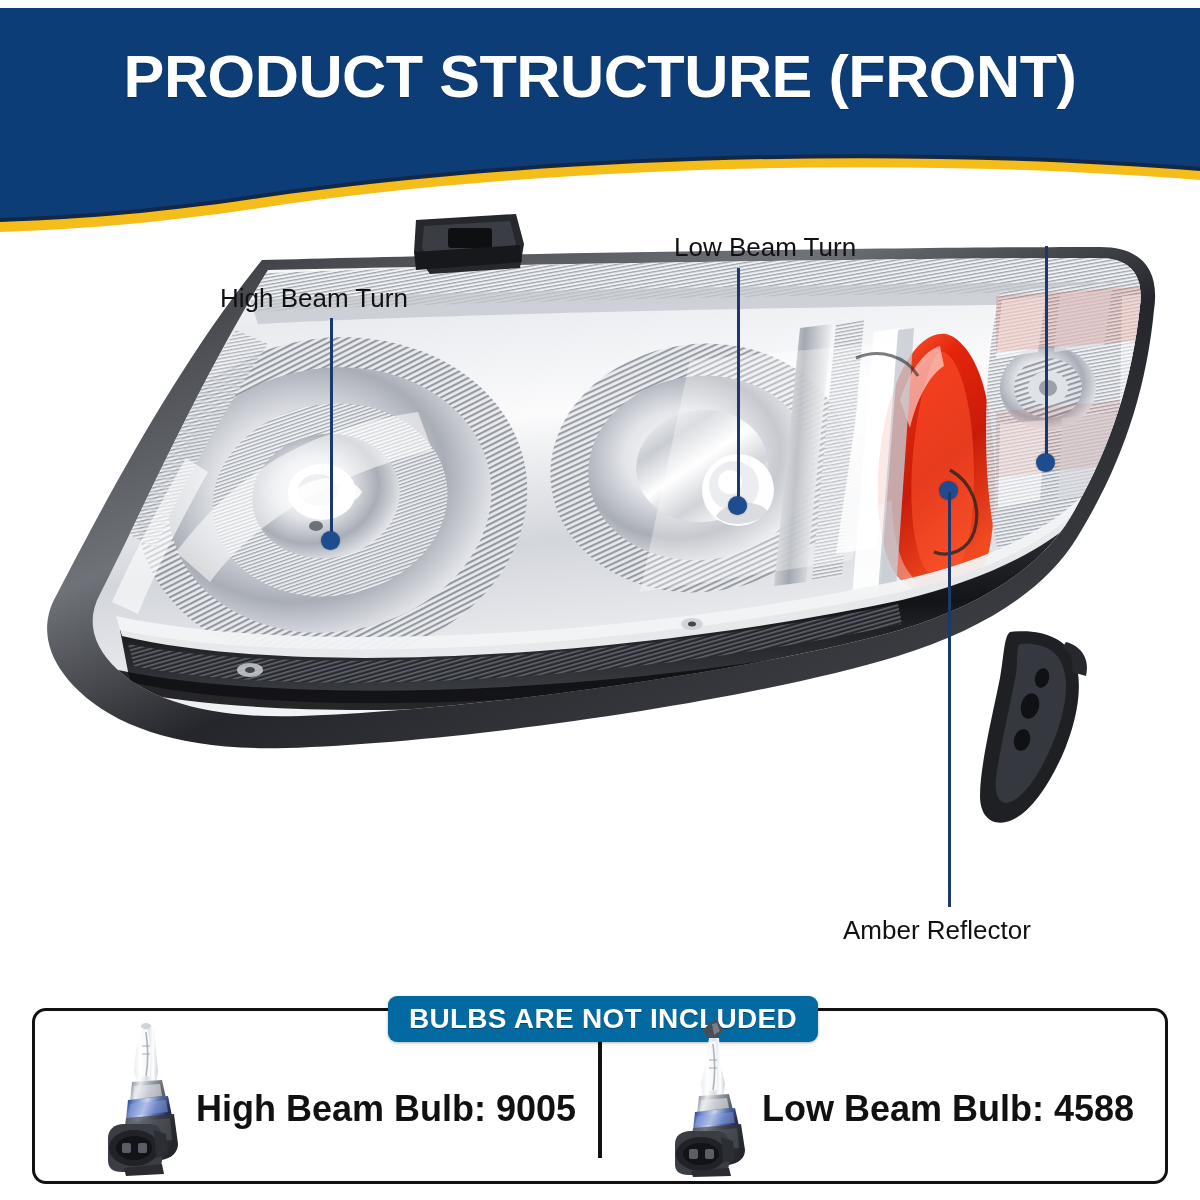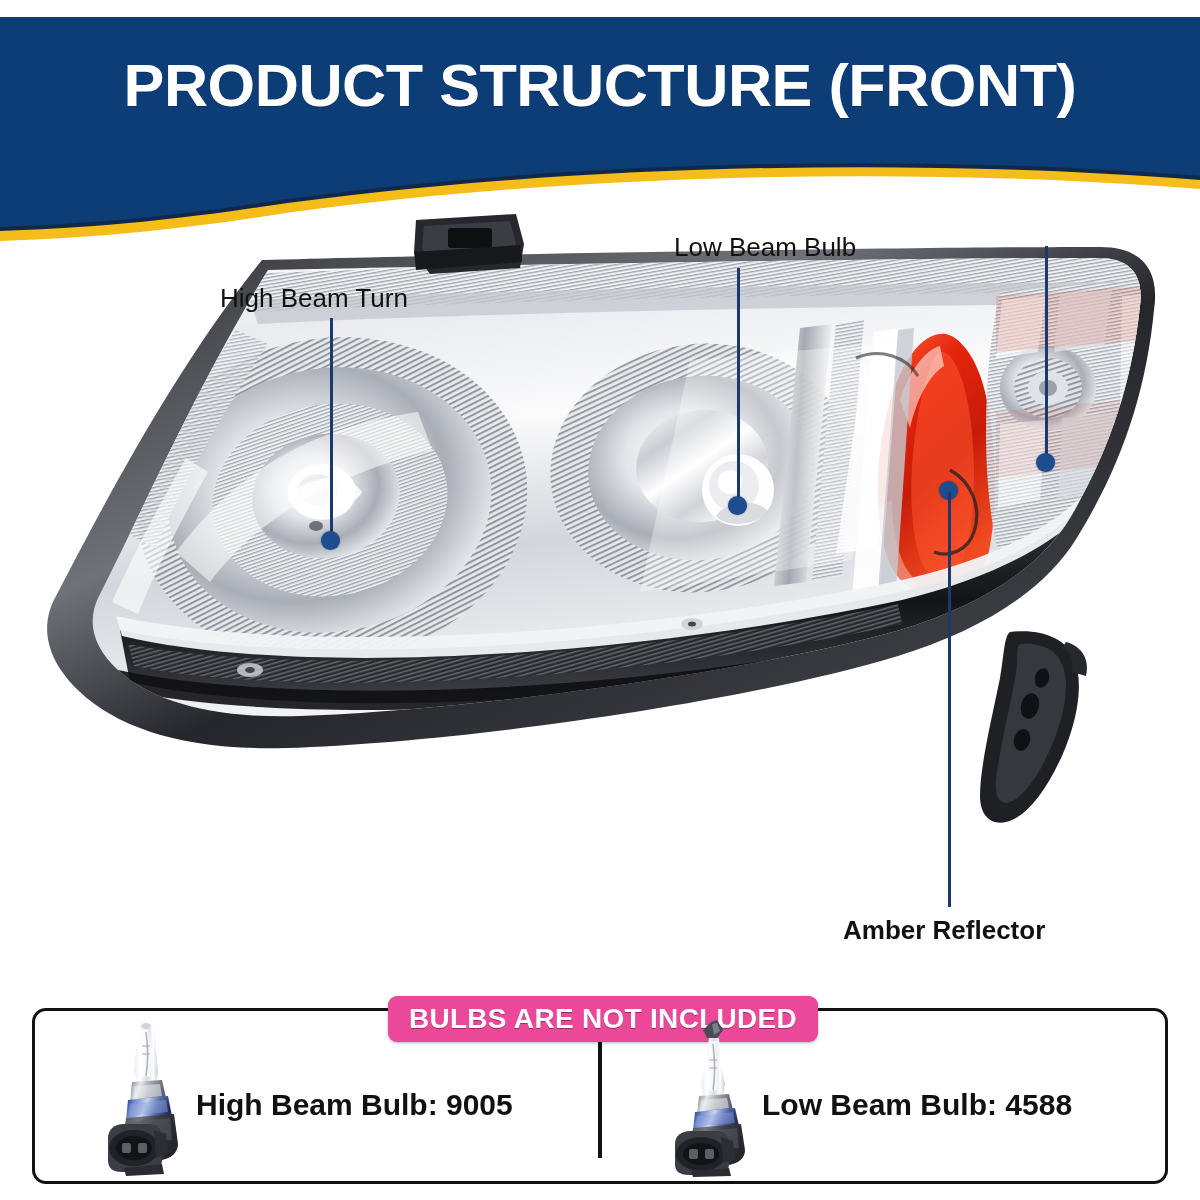--- a/index.html
+++ b/index.html
@@ -11,21 +11,21 @@
     width: 1200px;
     height: 1200px;
     position: relative;
     overflow: hidden;
     font-family: "Liberation Sans", sans-serif;
   }
 
   
   #header-banner {
     position: absolute;
-    left: 0; top: 17px;
+    left: 0; top: 8px;
     width: 1200px;
     height: 230px;
     pointer-events: none;
   }
   #header-title {
     position: absolute;
     left: 0;
     top: 34px;
     width: 1200px;
     text-align: center;
@@ -88,42 +88,42 @@
     width: 4px;
     height: 118px;
     background: #111111;
   }
   #bulbs-badge {
     position: absolute;
     left: 388px;
     top: 996px;
     width: 430px;
     height: 46px;
-    background: #ec4899;
+    background: #0369a1;
     border-radius: 9px;
     box-shadow: 0 1px 3px rgba(0,0,0,0.3);
     display: flex;
     align-items: center;
     justify-content: center;
   }
   #bulbs-badge-text {
     color: #ffffff;
     font-family: "Liberation Sans Narrow", "Liberation Sans", sans-serif;
     font-weight: bold;
     font-size: 28px;
     letter-spacing: 0.3px;
     white-space: nowrap;
     text-shadow: 0 1px 0 rgba(0,0,0,0.35);
   }
   .bulb-caption {
     position: absolute;
     color: #111111;
     font-family: "Liberation Sans Narrow", "Liberation Sans", sans-serif;
     font-weight: bold;
-    font-size: 30px;
+    font-size: 36px;
     white-space: nowrap;
     top: 1088px;
   }
   .bulb-img { position: absolute; top: 0; }
 </style>
 </head>
 <body>
 
 <div id="header-banner">
   <svg width="1200" height="230" viewBox="0 0 1200 230">
@@ -313,30 +313,30 @@
       <ellipse cx="1022" cy="540" rx="8" ry="11" fill="#101114" transform="rotate(14 1022 540)"></ellipse>
       <ellipse cx="1042" cy="478" rx="7" ry="10" fill="#101114" transform="rotate(14 1042 478)"></ellipse>
       <path d="M1066,442 C1082,446 1090,460 1086,476 L1072,472 C1074,460 1070,450 1062,448 Z" fill="#26282d"></path>
     </g>
   </svg>
 
   <div class="callout-label" style="left:220px; top:83px;">High Beam Turn</div>
   <div class="callout-line" style="left:330px; top:118px; height:222px;"></div>
   <div class="callout-dot" style="left:321px; top:331px;"></div>
 
-  <div class="callout-label" style="left:674px; top:32px;">Low Beam Bulb</div>
+  <div class="callout-label" style="left:674px; top:32px;">Low Beam Turn</div>
   <div class="callout-line" style="left:737px; top:68px; height:237px;"></div>
   <div class="callout-dot" style="left:728px; top:296px;"></div>
 
   <div class="callout-line" style="left:1045px; top:46px; height:216px;"></div>
   <div class="callout-dot" style="left:1036px; top:253px;"></div>
 
   <div class="callout-dot" style="left:939px; top:281px;"></div>
   <div class="callout-line" style="left:948px; top:292px; height:415px;"></div>
-  <div class="callout-label" style="left:843px; top:715px;font-weight:bold;">Amber Reflector</div>
+  <div class="callout-label" style="left:843px; top:715px;">Amber Reflector</div>
 </div>
 
 <div id="bulb-panel"></div>
 <div id="bulb-divider"></div>
 
 <div id="bulbs-badge">
   <span id="bulbs-badge-text">BULBS ARE NOT INCLUDED</span>
 </div>
 
 <svg class="bulb-img" width="130" height="160" viewBox="0 0 130 160" style="left:88px; top:1018px;">

